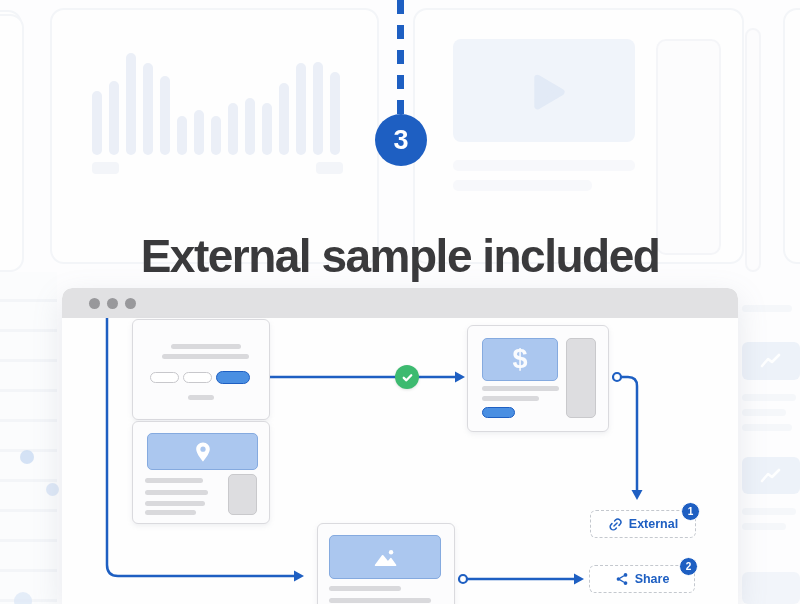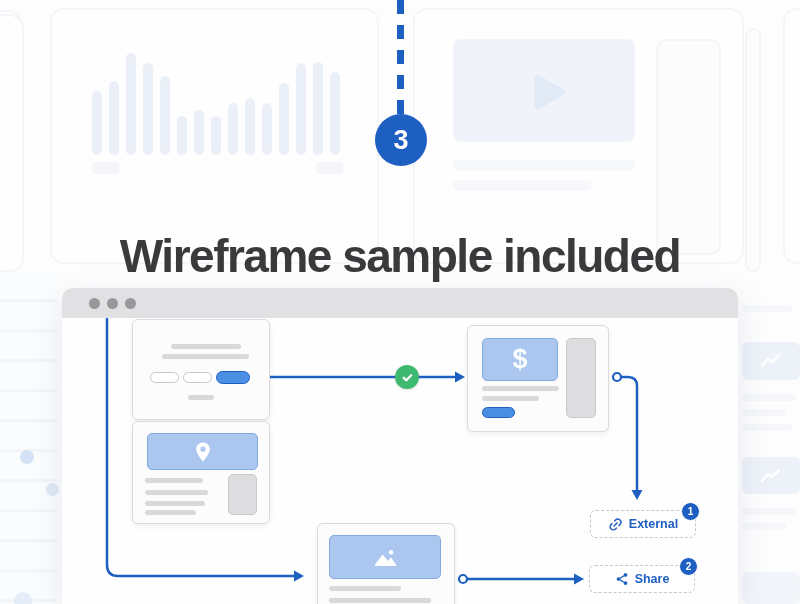--- a/index.html
+++ b/index.html
@@ -105,21 +105,21 @@
   <div class="side-col" style="left:241px;top:29px;width:61px;height:212px;"></div>
 </div>
 <div class="side-col" style="left:745px;top:28px;width:12px;height:240px;"></div>
 <div class="fade-card" style="left:783px;top:8px;width:60px;height:252px;"></div>
 
 <div class="dash-line"></div>
 <div class="step-circle">
   <span>3</span>
 </div>
 
-<h1 class="headline">Wireframe sample included</h1>
+<h1 class="headline">External sample included</h1>
 
 <div class="panel-left"></div>
 <div class="blue-dot" style="left:20px;top:450px;width:14px;height:14px;background:#c7d9f1;opacity:.75;"></div>
 <div class="blue-dot" style="left:46px;top:483px;width:13px;height:13px;background:#d4e2f4;opacity:.75;"></div>
 <div class="blue-dot" style="left:14px;top:592px;width:18px;height:18px;background:#dfe9f6;opacity:.8;"></div>
 
 <div class="panel-right">
   <div class="r-line" style="top:33px;width:50px;"></div>
   <div class="mini-thumb" style="top:70px;height:38px;">
     <svg width="24" height="20" viewBox="0 0 24 20">

